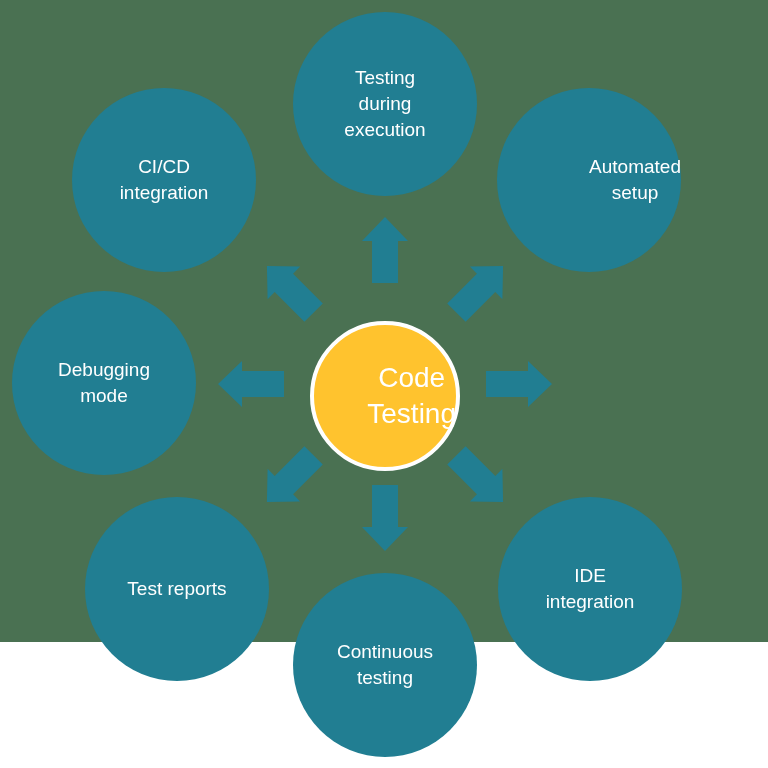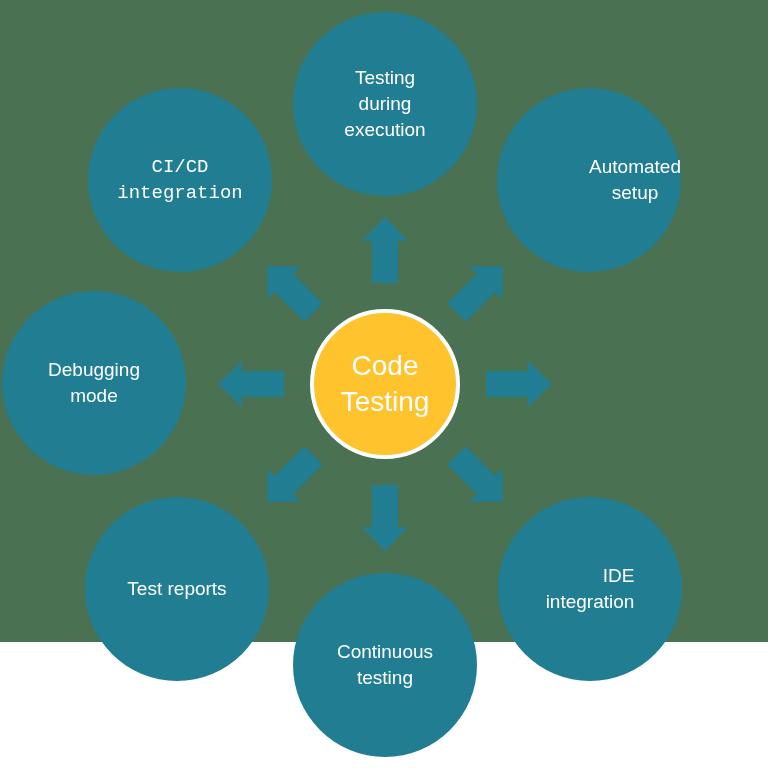--- a/index.html
+++ b/index.html
@@ -35,33 +35,33 @@
   }
   .node-label {
     color: var(--text);
     font-size: 19px;
     line-height: 26px;
     white-space: pre-line;
   }
   .node-top          { left: 293px; top: 12px;  }
   .node-top-right    { left: 497px; top: 88px; justify-content: flex-end;  }
   .node-right        { left: 579px; top: 291px; }
-  .node-bottom-right { left: 498px; top: 497px; text-align: right; }
+  .node-bottom-right { left: 498px; top: 497px; }
   .node-bottom       { left: 293px; top: 573px; }
   .node-bottom-left  { left: 85px;  top: 497px; }
-  .node-left         { left: 2px;   top: 291px; }
-  .node-top-left     { left: 88px;  top: 88px; font-family: Liberation Mono, monospace;  }
+  .node-left         { left: 12px;   top: 291px; }
+  .node-top-left     { left: 72px;  top: 88px;  }
   .center-node {
     position: absolute;
-    left: 310px; top: 309px;
+    left: 310px; top: 321px;
     width: 142px; height: 142px;
     border-radius: 50%;
     background: var(--center);
     border: 4px solid var(--ring);
-    display: flex; align-items: center; justify-content: center;
+    display: flex; align-items: center; justify-content: flex-end;
     text-align: center;
   }
   .center-label {
     color: var(--text);
     font-size: 28px;
     line-height: 36px;
     white-space: pre-line;
   }
 </style>
 </head>

